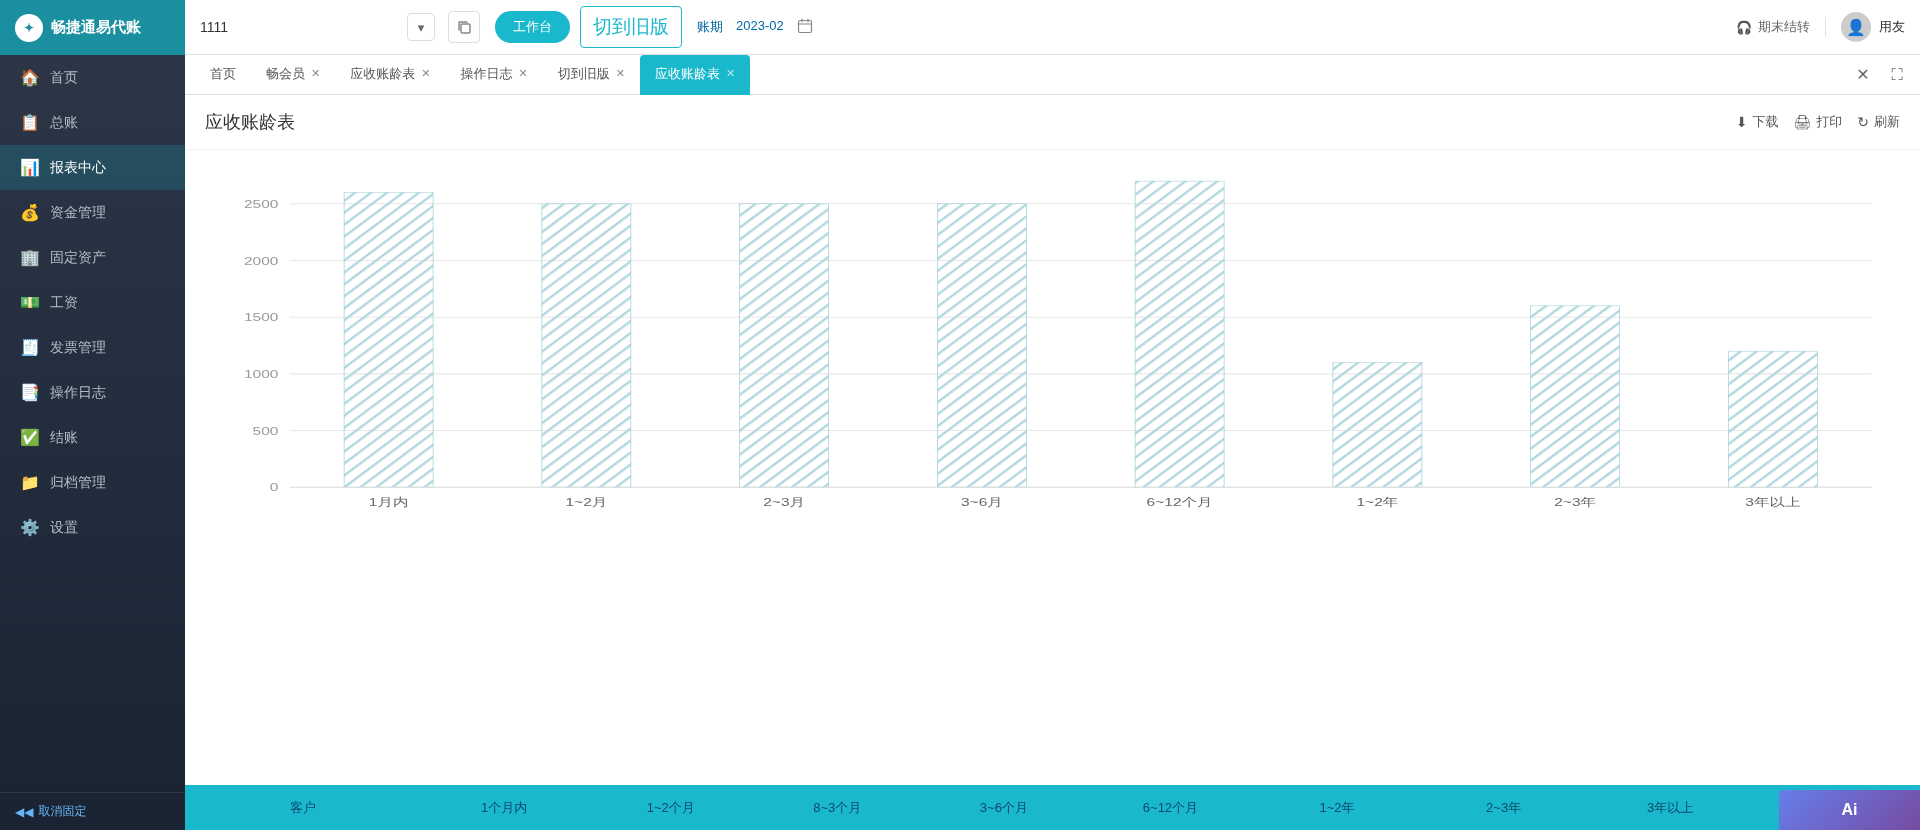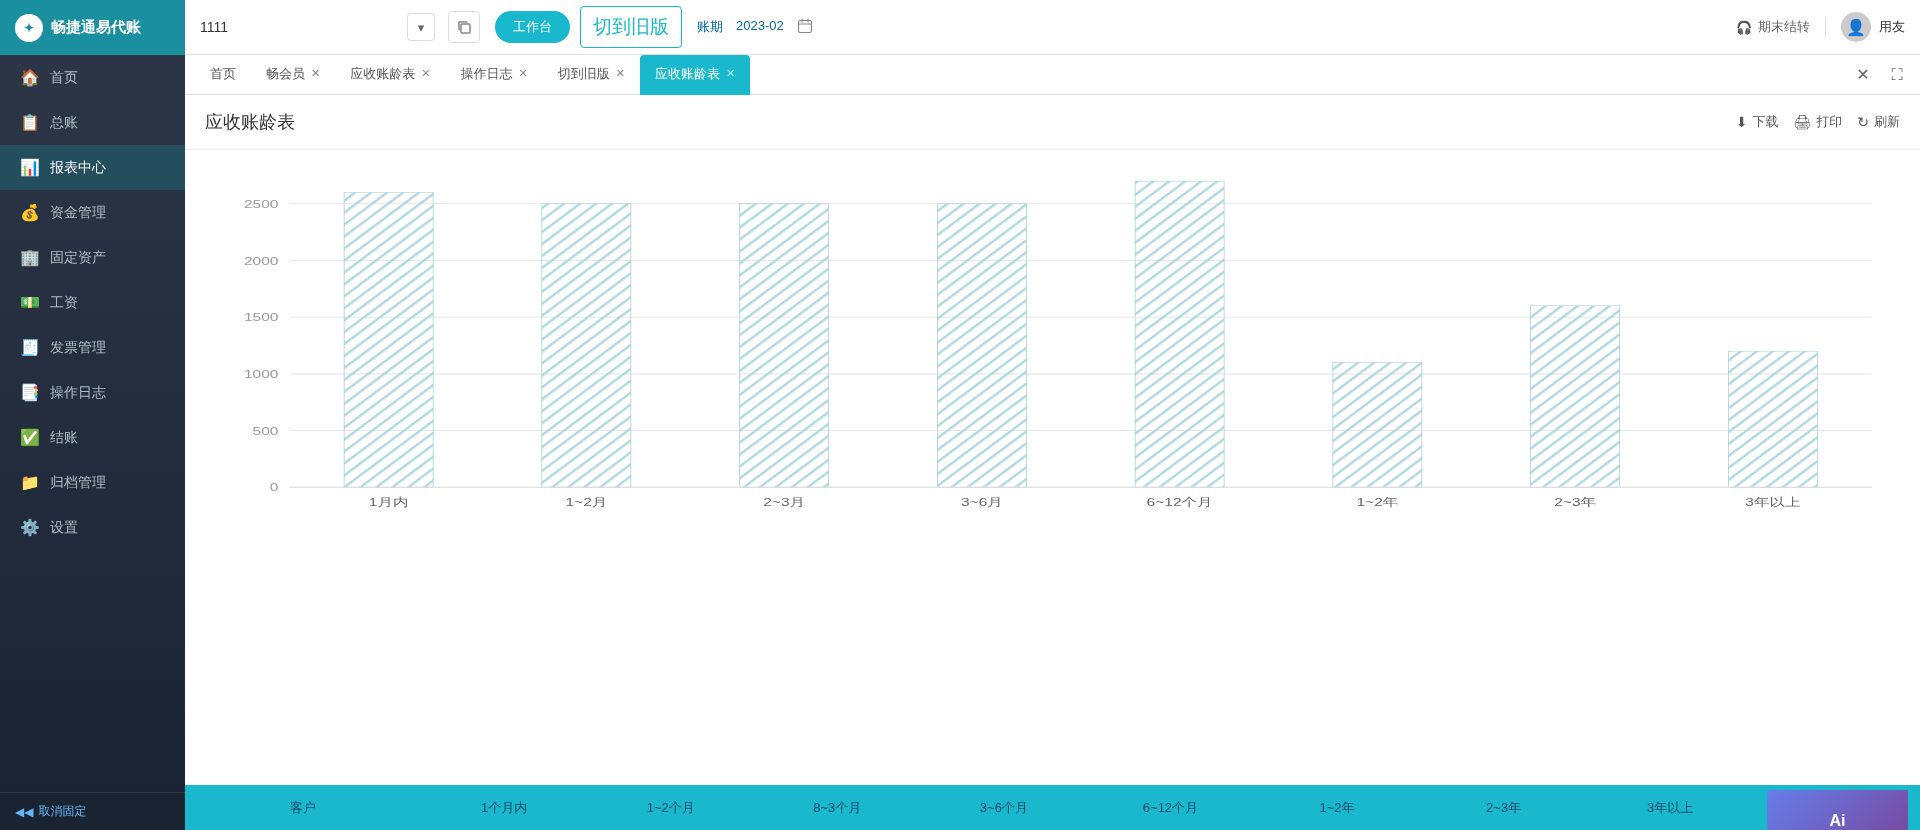--- a/index.html
+++ b/index.html
@@ -564,15 +564,15 @@
           <div class="table-header-cell">1~2年</div>
           <div class="table-header-cell">2~3年</div>
           <div class="table-header-cell">3年以上</div>
           <div class="table-header-cell">合计</div>
         </div>
 
     </div>
   </div>
 </div>
 
-<div class="ai-button" style="position:fixed; bottom:0; right:12px; width:141px; height:40px;align-items:flex-end;">
+<div class="ai-button" style="position:fixed; bottom:0; right:0; width:141px; height:40px;">
   <span>Ai</span>
 </div>
 
 </body></html>

